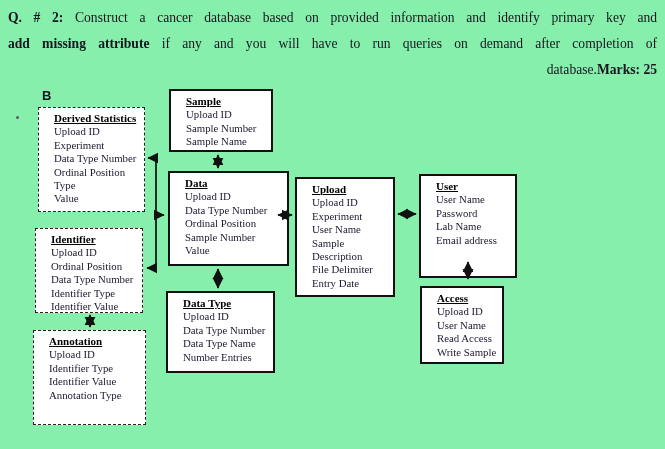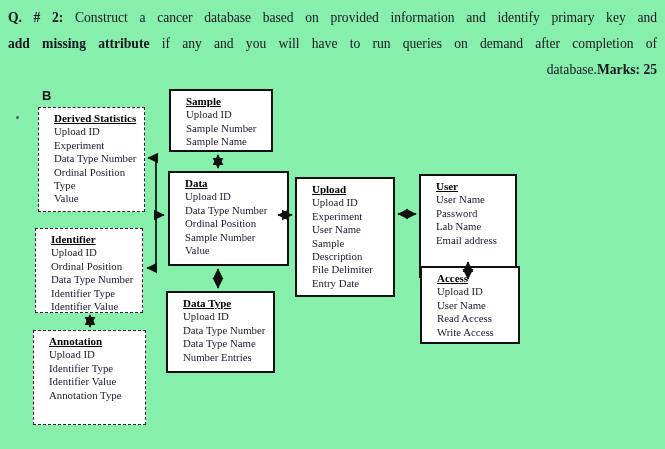--- a/index.html
+++ b/index.html
@@ -27,21 +27,21 @@
   .attr{white-space:nowrap;}
 
   #e-derived   {left:38px;  top:107px; width:107px; height:105px;}
   #e-identifier{left:35px;  top:228px; width:108px; height:85px;}
   #e-annotation{left:33px;  top:330px; width:113px; height:95px;}
   #e-sample    {left:169px; top:89px;  width:104px; height:63px;}
   #e-data      {left:168px; top:171px; width:121px; height:95px;}
   #e-datatype  {left:166px; top:291px; width:109px; height:82px;}
   #e-upload    {left:295px; top:177px; width:100px; height:120px;}
   #e-user      {left:419px; top:174px; width:98px;  height:104px;}
-  #e-access    {left:420px; top:266px; width:100px;  height:78px;}
+  #e-access    {left:420px; top:286px; width:84px;  height:78px;}
 
   
   #connectors{position:absolute;left:0;top:0;width:665px;height:449px;pointer-events:none;}
   #connectors .c{stroke:#111;stroke-width:1.7;fill:none;}
 </style>
 </head>
 <body>
 
 <div id="page">
 
@@ -142,21 +142,21 @@
         <div class="attr">Email address</div>
       </div>
   </div>
 
   <div class="entity solid" id="e-access">
     <div class="etitle">Access</div>
     <div>
         <div class="attr">Upload ID</div>
         <div class="attr">User Name</div>
         <div class="attr">Read Access</div>
-        <div class="attr">Write Access</div>
+        <div class="attr">Write Sample</div>
       </div>
   </div>
 
   <svg id="connectors" viewBox="0 0 665 449" xmlns="http://www.w3.org/2000/svg">
     <defs>
       <marker id="ah" viewBox="0 0 8 8" refX="7.5" refY="4" markerWidth="6.5" markerHeight="6.5" orient="auto-start-reverse">
         <path d="M0,0 L8,4 L0,8 z" fill="#111"></path>
       </marker>
     </defs>
     <line class="c" x1="218" y1="155" x2="218" y2="168" marker-start="url(#ah)" marker-end="url(#ah)"></line>

